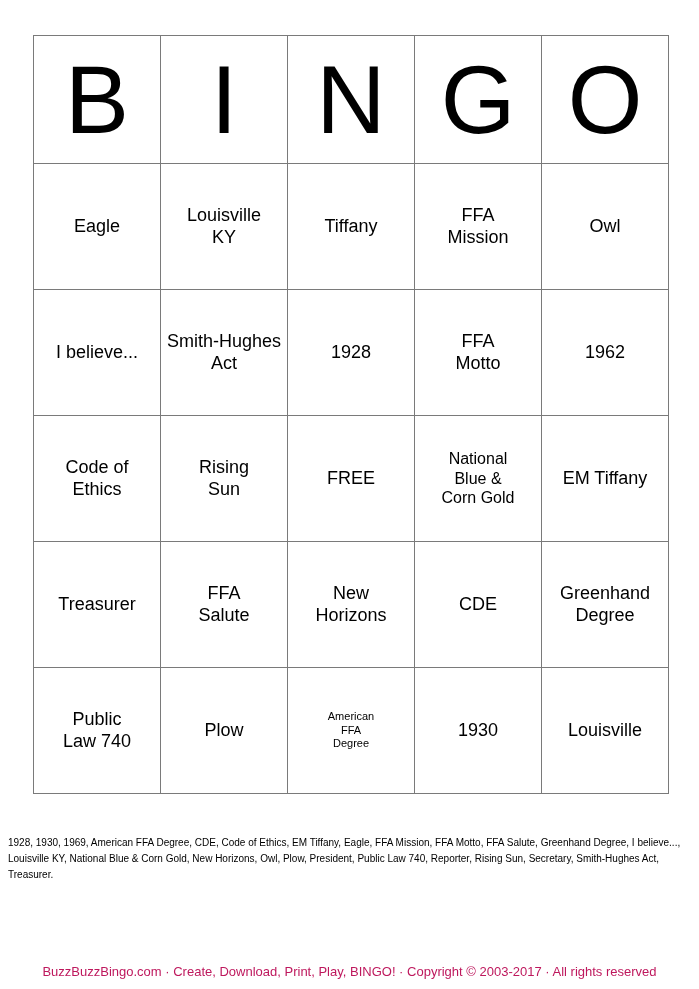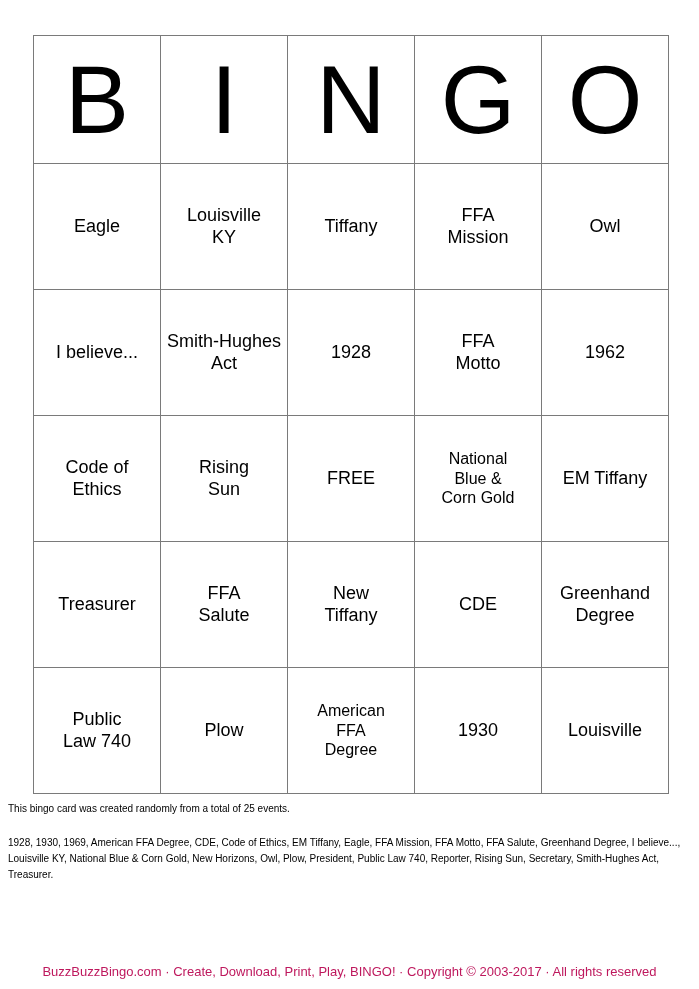--- a/index.html
+++ b/index.html
@@ -33,21 +33,21 @@
     height: 127px;
     font-size: 96px;
     line-height: 1;
   }
   .bingo-grid td {
     height: 125px;
     font-size: 18px;
     line-height: 1.22;
     white-space: pre-line;
   }
-  .bingo-grid td.size-medium { font-size: 16px; }
+  .bingo-grid td.size-medium { font-size: 11px; }
   .bingo-grid td.size-small  { font-size: 16px; }
   .note {
     position: absolute;
     left: 8px;
     width: 688px;
     font-size: 10px;
     line-height: 16px;
     color: #000000;
   }
   .note-creation { top: 801px; }
@@ -106,37 +106,36 @@
           <td class="size-small">National
 Blue &amp;
 Corn Gold</td>
           <td>EM Tiffany</td>
         </tr>
         <tr>
           <td>Treasurer</td>
           <td>FFA
 Salute</td>
           <td>New
-Tiffany</td>
+Horizons</td>
           <td>CDE</td>
           <td>Greenhand
 Degree</td>
         </tr>
         <tr>
           <td>Public
 Law 740</td>
           <td>Plow</td>
           <td class="size-medium">American
 FFA
 Degree</td>
           <td>1930</td>
           <td>Louisville</td>
         </tr>
       </tbody>
   </table>
 
-  <div class="note note-creation">This bingo card was created randomly from a total of 25 events.</div>
 
   <div class="note note-events">1928, 1930, 1969, American FFA Degree, CDE, Code of Ethics, EM Tiffany, Eagle, FFA Mission, FFA Motto, FFA Salute, Greenhand Degree, I believe..., Louisville KY, National Blue &amp; Corn Gold, New Horizons, Owl, Plow, President, Public Law 740, Reporter, Rising Sun, Secretary, Smith-Hughes Act, Treasurer.</div>
 
   <div class="footer-credit">BuzzBuzzBingo.com · Create, Download, Print, Play, BINGO! · Copyright © 2003-2017 · All rights reserved</div>
 
 </div>
 
 </body></html>

